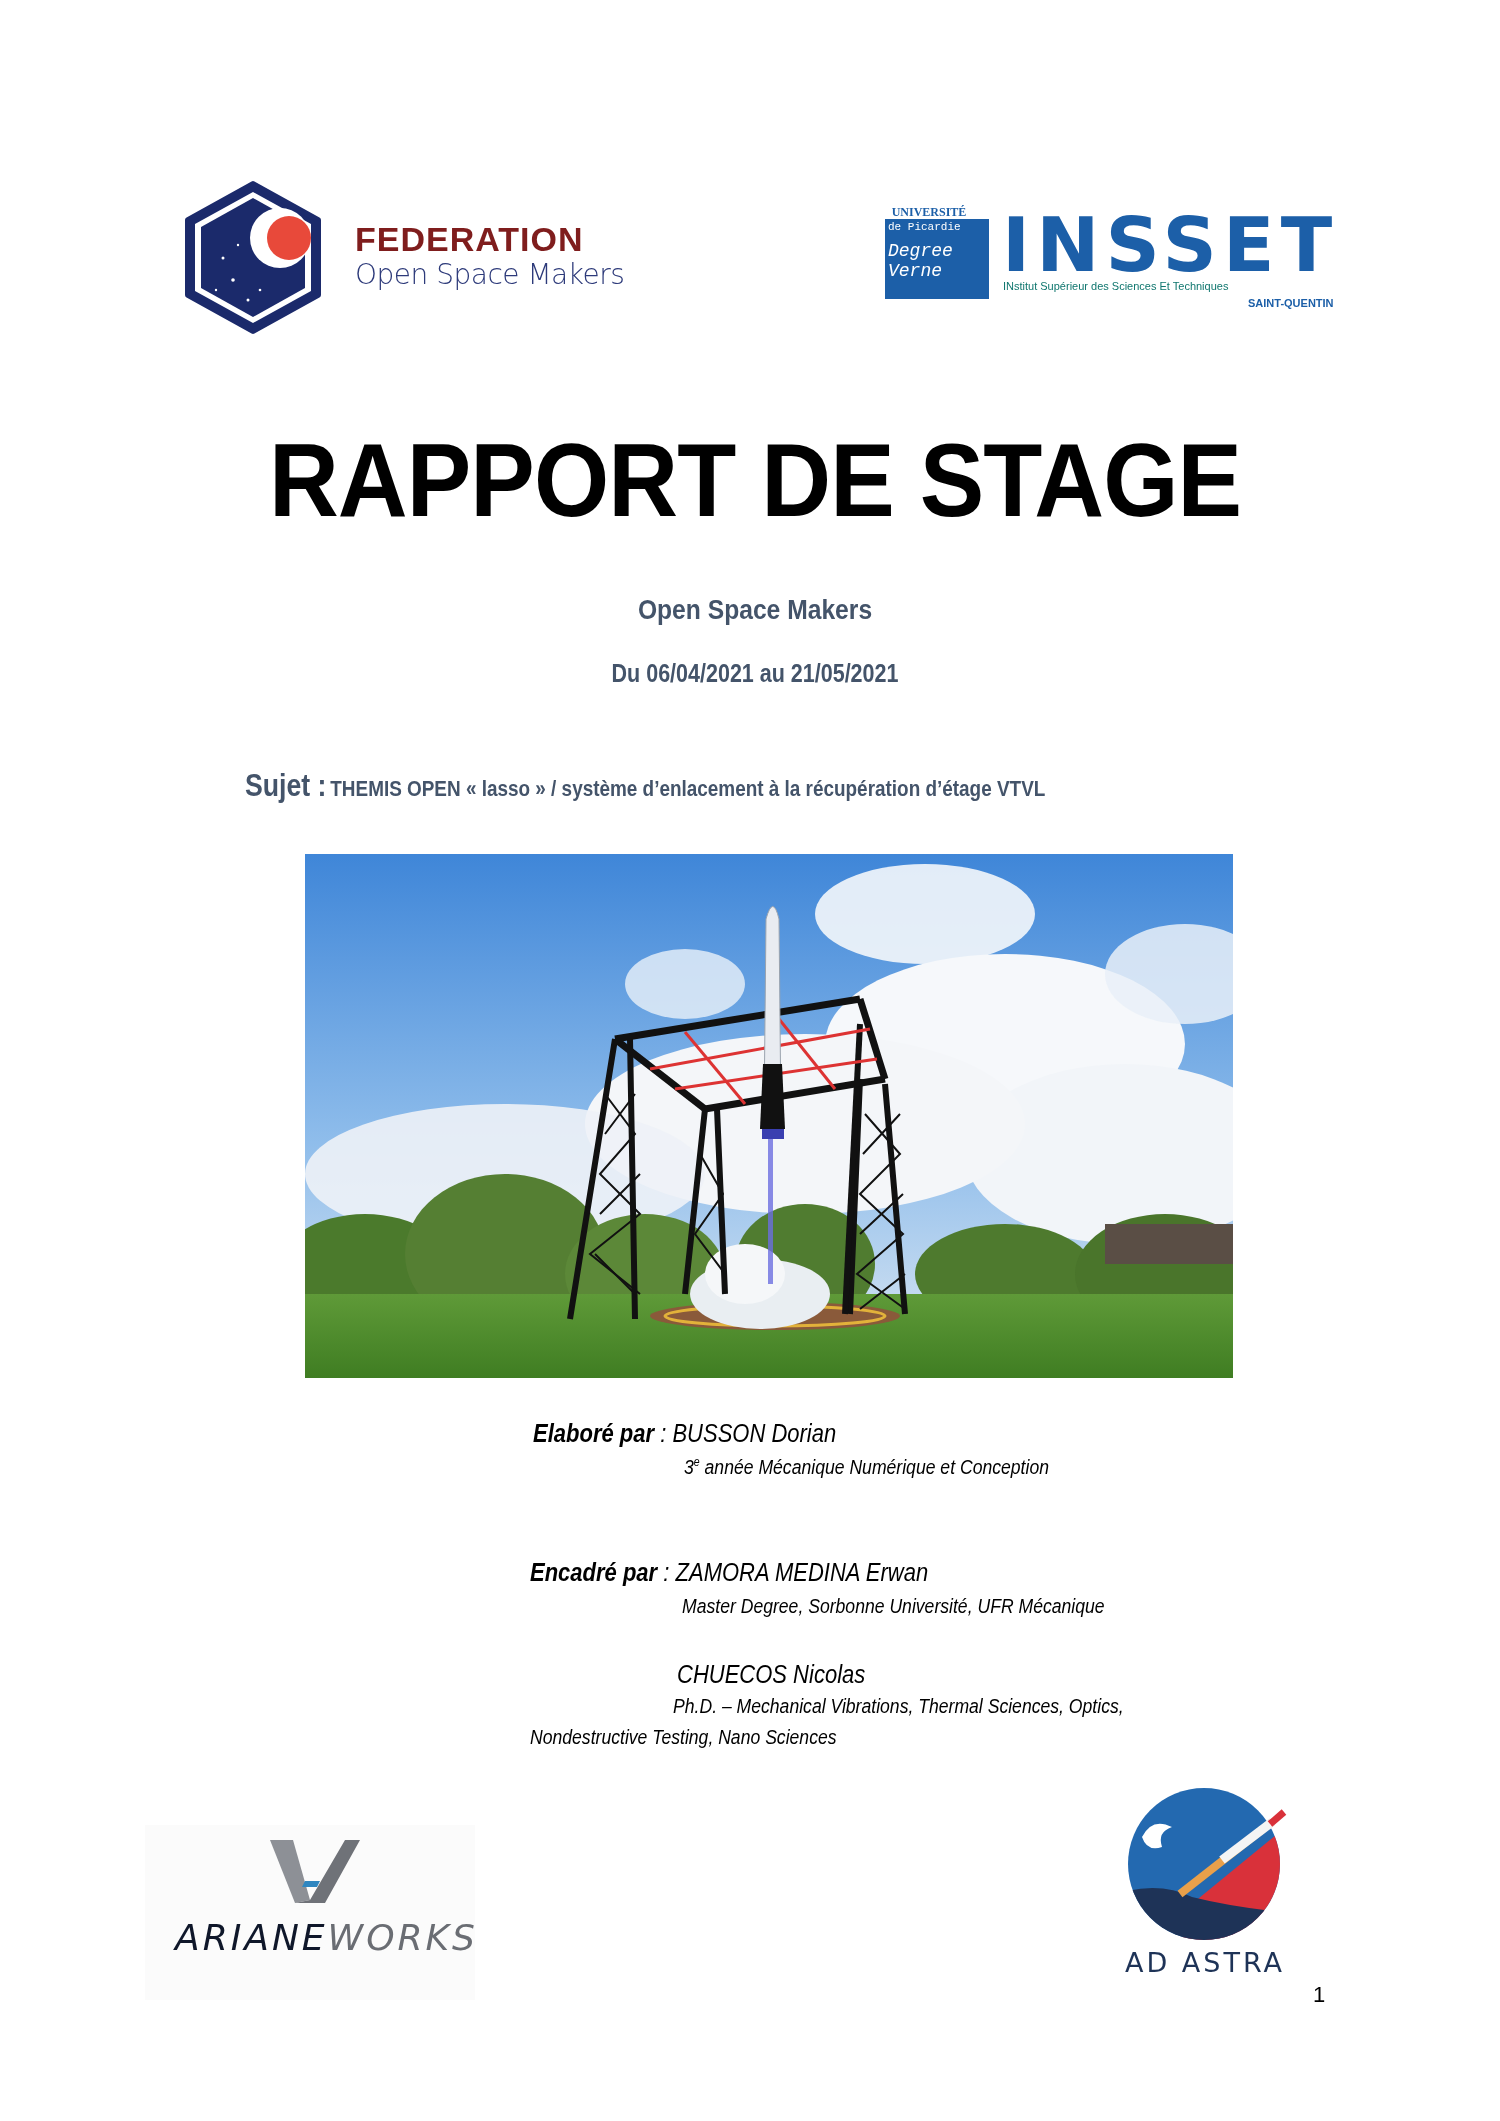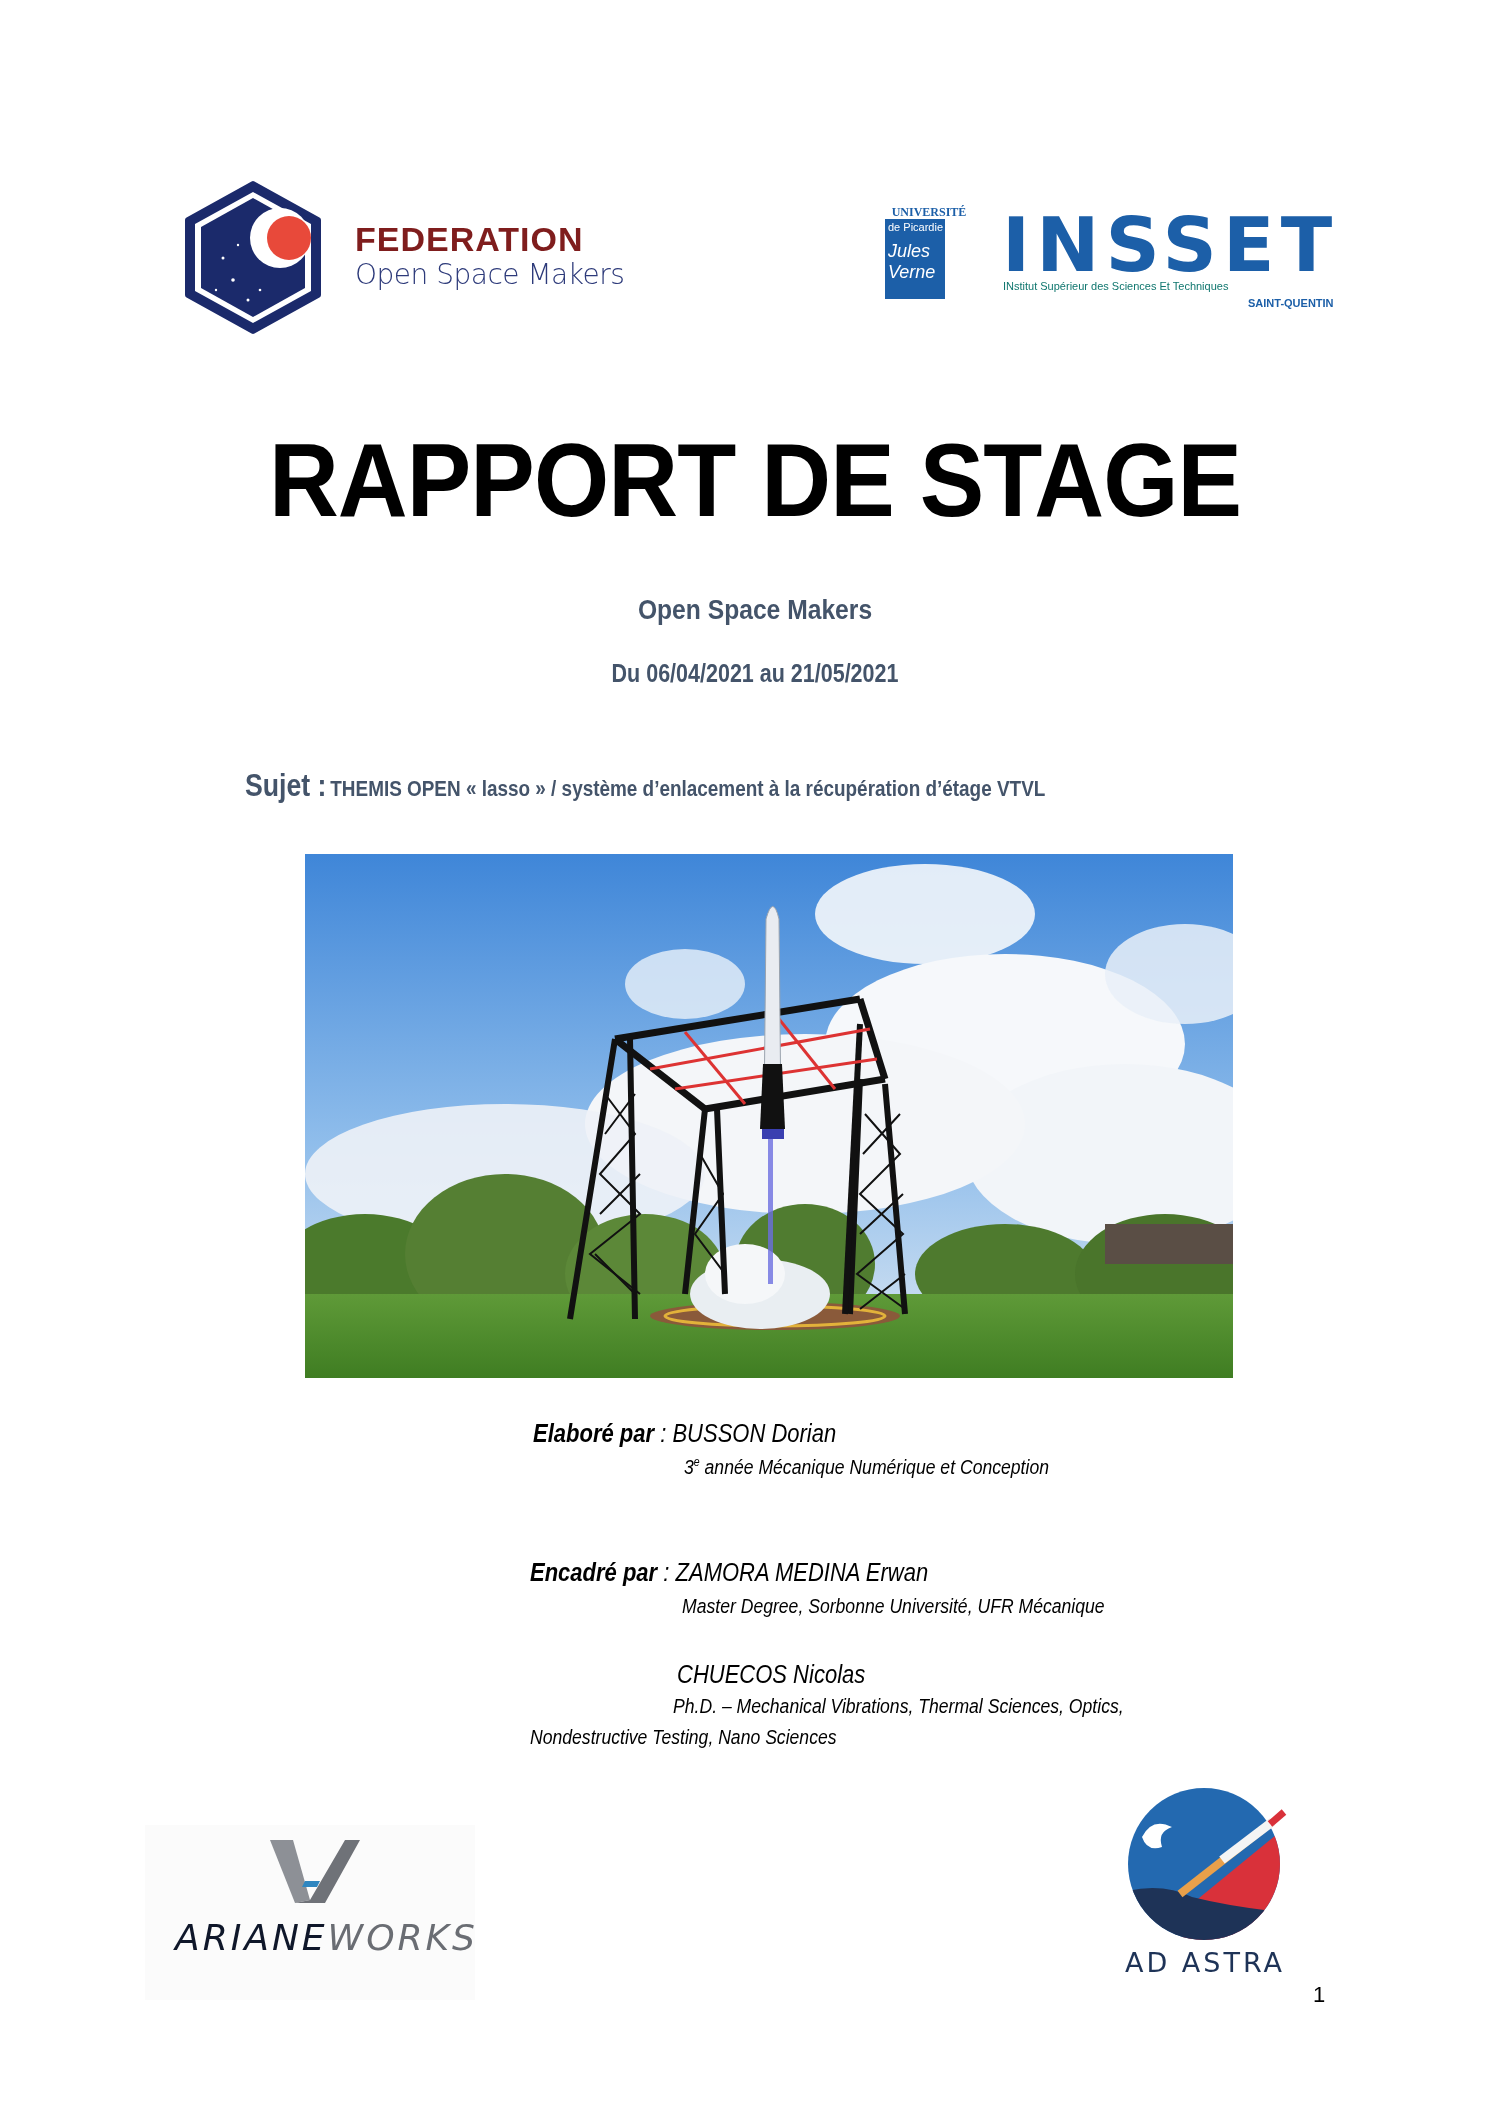--- a/index.html
+++ b/index.html
@@ -7,21 +7,21 @@
   .abs { position:absolute; }
 
   
   .fed-logo { left:178px; top:180px; width:150px; height:155px; }
   .fed-title { left:355px; top:220px; font-family:Liberation Sans, sans-serif; font-weight:bold; font-size:34px; color:#7f1d1d; letter-spacing:1px; white-space:nowrap; }
   .fed-sub { left:355px; top:258px; font-family:"DejaVu Sans", sans-serif; font-weight:200; font-size:28px; color:#2d3a7a; white-space:nowrap; letter-spacing:-0.5px; }
 
   
   .ujv { left:885px; top:205px; width:88px; height:94px; }
   .ujv-top { position:absolute; left:0; top:0; width:88px; font-family:"Liberation Serif", serif; font-weight:bold; font-size:12px; color:#1c5fa8; text-align:center; }
-  .ujv-box { position:absolute; left:0; top:14px; width:60px; height:80px; background:#1c5fa8; color:#fff; font-family:Liberation Sans, sans-serif; }
+  .ujv-box { position:absolute; left:0; top:14px; width:60px; height:80px; background:#1c5fa8; color:#fff; font-family:Liberation Mono, monospace;padding-left:44px; }
   .ujv-box .pic { position:absolute; left:3px; top:2px; font-size:11px; }
   .ujv-box .jv { position:absolute; left:3px; top:22px; font-size:18px; font-style:italic; }
   .insset-word { left:1002px; top:210px; font-family:"DejaVu Sans", sans-serif; font-weight:bold; font-size:74px; color:#1c5fa8; letter-spacing:6px; line-height:70px; white-space:nowrap; transform:scaleX(1.02); transform-origin:left; }
   .insset-sub { left:1003px; top:280px; font-family:"Liberation Sans", sans-serif; font-size:11px; color:#0f766e; white-space:nowrap; }
   .insset-city { left:1248px; top:297px; font-family:"Liberation Sans", sans-serif; font-weight:bold; font-size:11px; color:#1c5fa8; white-space:nowrap; }
 
   
   .title { left:0; width:1510px; top:425px; text-align:center; font-family:"Liberation Sans", sans-serif; font-weight:bold; font-size:104px; line-height:110px; letter-spacing:-1px; color:#000; transform:scaleX(0.93); transform-origin:center; }
   .org { left:0; width:1510px; top:594px; text-align:center; font-family:"Liberation Sans", sans-serif; font-weight:bold; font-size:28px; color:#44546a; transform:scaleX(0.88); }
   .dates { left:0; width:1510px; top:659px; text-align:center; font-family:"Liberation Sans", sans-serif; font-weight:bold; font-size:25px; color:#44546a; transform:scaleX(0.86); }
@@ -61,21 +61,21 @@
     <circle cx="82" cy="110" r="1.3" fill="#fff"></circle>
   </svg>
 </div>
 <div class="abs fed-title">FEDERATION</div>
 <div class="abs fed-sub">Open Space Makers</div>
 
 <div class="abs ujv">
   <div class="ujv-top">UNIVERSITÉ</div>
   <div class="ujv-box">
     <span class="pic">de Picardie</span>
-    <span class="jv">Jules Verne</span>
+    <span class="jv">Degree Verne</span>
   </div>
 </div>
 <div class="abs insset-word">INSSET</div>
 <div class="abs insset-sub">INstitut Supérieur des Sciences Et Techniques</div>
 <div class="abs insset-city">SAINT-QUENTIN</div>
 
 <div class="abs title">RAPPORT DE STAGE</div>
 <div class="abs org">Open Space Makers</div>
 <div class="abs dates">Du 06/04/2021 au 21/05/2021</div>
 <div class="abs subject">

